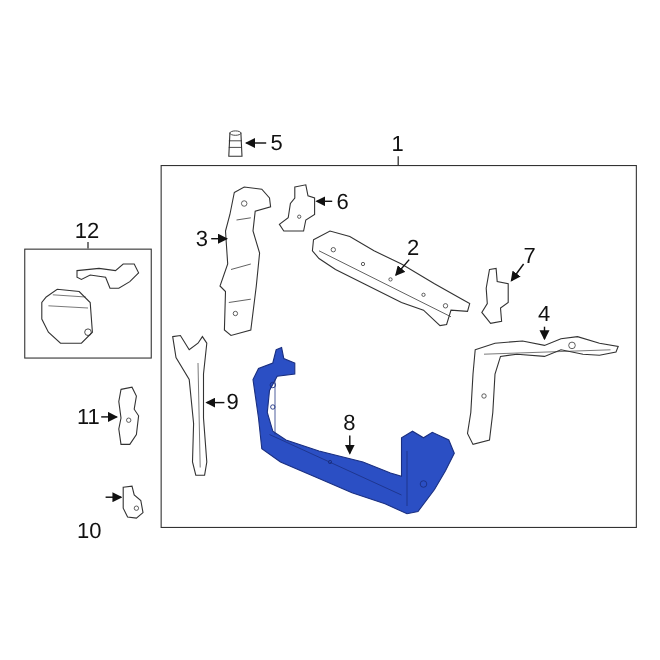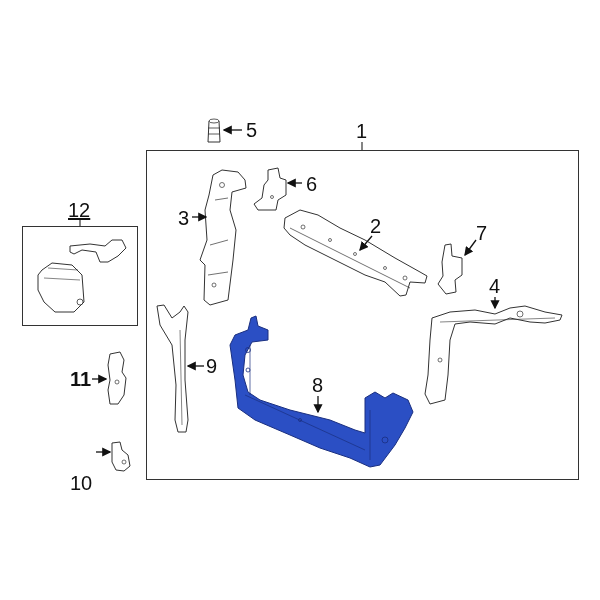--- a/index.html
+++ b/index.html
@@ -114,16 +114,16 @@
   <span class="callout" style="left:356px; top:121px;">1</span>
   <span class="callout" style="left:370px; top:216px;">2</span>
   <span class="callout" style="left:178px; top:208px;">3</span>
   <span class="callout" style="left:489px; top:276px;">4</span>
   <span class="callout" style="left:246px; top:120px;">5</span>
   <span class="callout" style="left:306px; top:174px;">6</span>
   <span class="callout" style="left:476px; top:223px;">7</span>
   <span class="callout" style="left:312px; top:375px;">8</span>
   <span class="callout" style="left:206px; top:356px;">9</span>
   <span class="callout" style="left:70px; top:442px;margin-top:31px;">10</span>
-  <span class="callout" style="left:70px; top:369px;font-weight:bold;">11</span>
-  <span class="callout" style="left:68px; top:200px;text-decoration:underline;">12</span>
+  <span class="callout" style="left:70px; top:369px;">11</span>
+  <span class="callout" style="left:68px; top:200px;">12</span>
 
 </div>
 
 </body></html>

